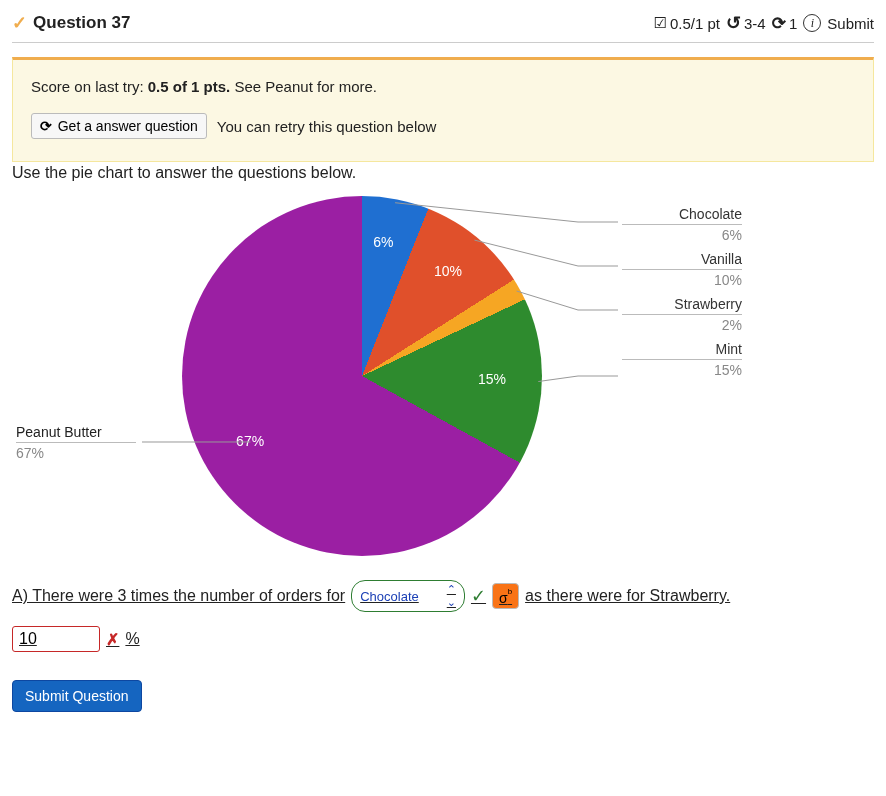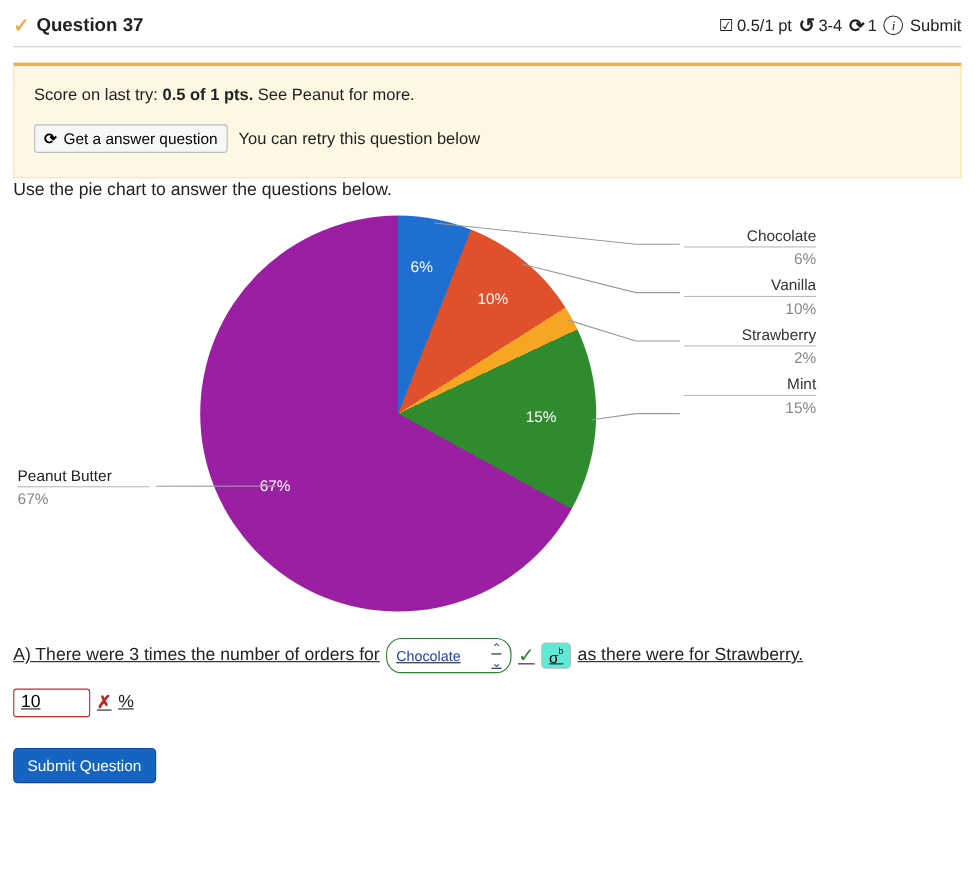--- a/index.html
+++ b/index.html
@@ -76,26 +76,26 @@
   
   .qa { font-size:16px; margin: 14px 0; display:flex; align-items:center; flex-wrap:wrap; gap:6px;text-decoration:underline; }
   .select-correct {
     border:1.5px solid #2e7d32; border-radius:14px; padding:2px 8px;
     color:#1a3fb5; font-size:13px; background:#fff;
     display:inline-flex; align-items:center; gap:28px;
   }
   .select-correct .caret { color:#1a3fb5; font-size:11px; }
   .check-green { color:#2e7d32; font-size:18px; }
   .sigma-btn {
-    border:1px solid #bbb; border-radius:4px; background:#5eead4;
+    border:1px solid #bbb; border-radius:4px; background:#f97316;
     padding:2px 6px; font-size:14px; cursor:pointer;
   }
   .input-wrong {
     border:1.5px solid #c62828; border-radius:3px; padding:3px 6px;
-    font-size:16px; width:70px;
+    font-size:16px; width:88px;
   }
   .x-red { color:#c62828; font-weight:bold; font-size:16px; }
 
   .submit {
     margin-top: 14px;
     background:#1565c0; color:#ffffff; border:1px solid #0d47a1;
     border-radius:4px; padding:7px 12px; font-size:14px; cursor:pointer;
   }
 </style>
 </head>

